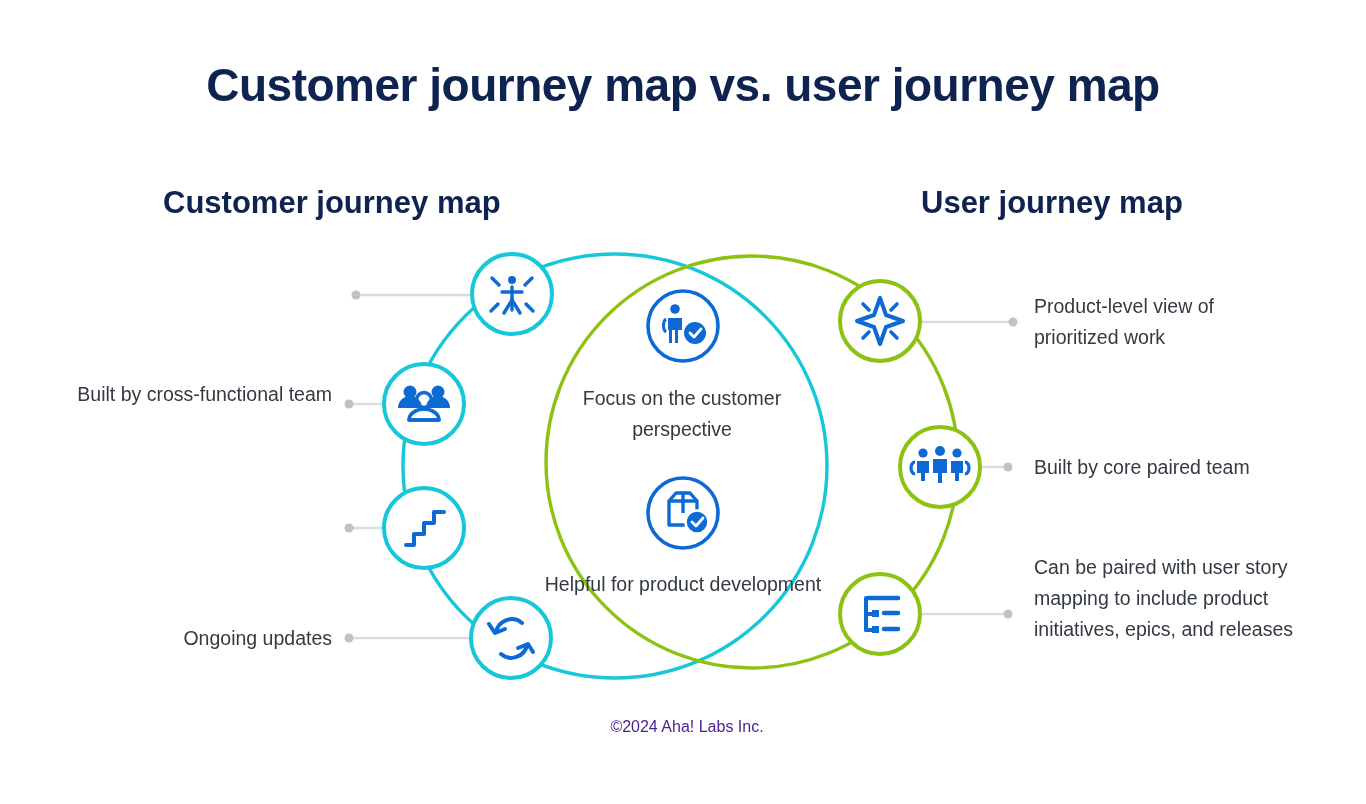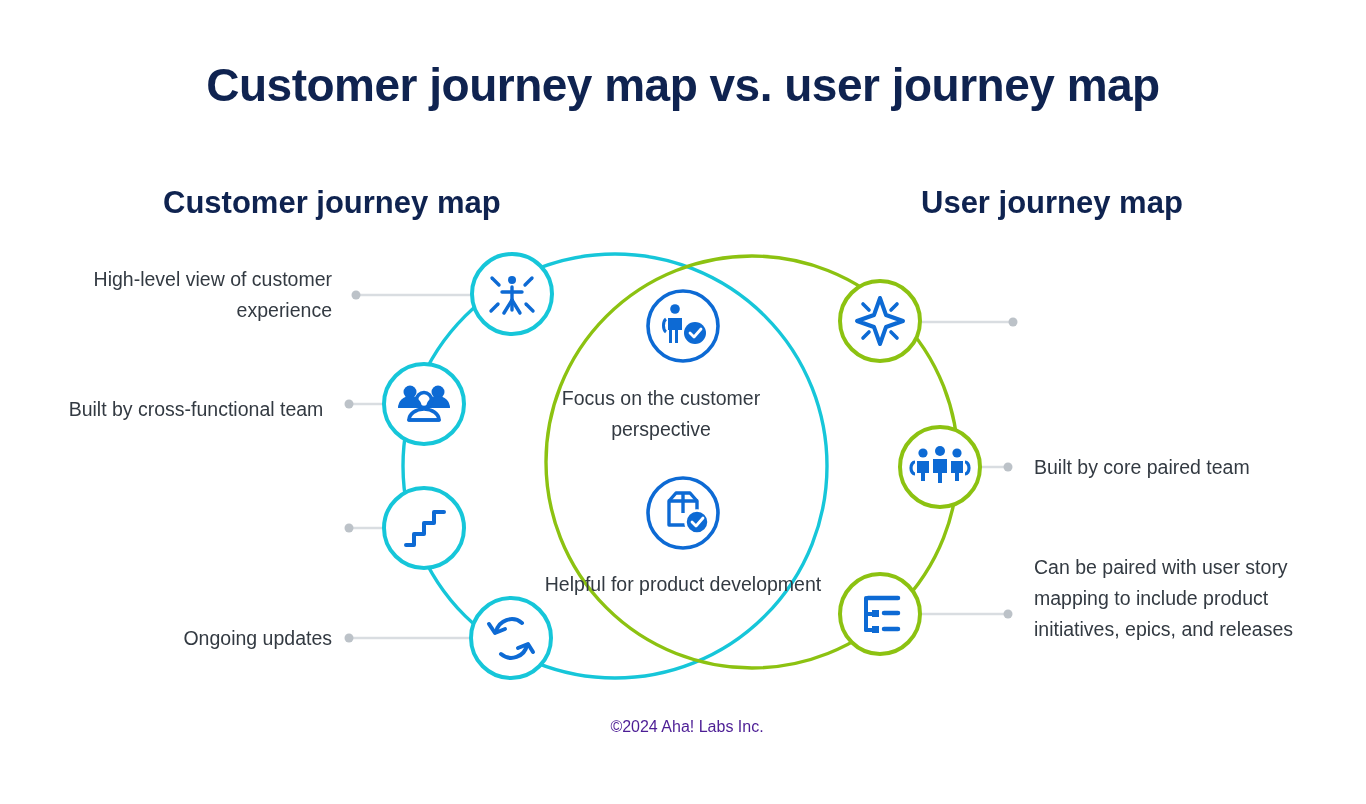--- a/index.html
+++ b/index.html
@@ -204,25 +204,25 @@
     <g>
       <circle cx="683" cy="513" r="35" fill="#ffffff" stroke="#0d6ad4" stroke-width="3.6"></circle>
       <path d="M669 501 h28 v24 h-28 z" fill="none" stroke="#0d6ad4" stroke-width="3.4" stroke-linejoin="round"></path>
       <path d="M669 501 l7 -8 h14 l7 8" fill="none" stroke="#0d6ad4" stroke-width="3.4" stroke-linejoin="round"></path>
       <line x1="683" y1="493" x2="683" y2="513" stroke="#0d6ad4" stroke-width="3.4"></line>
       <circle cx="697" cy="522" r="11.5" fill="#0d6ad4" stroke="#ffffff" stroke-width="2.5"></circle>
       <polyline points="692,522 696,526 703,518" fill="none" stroke="#ffffff" stroke-width="2.8" stroke-linecap="round" stroke-linejoin="round"></polyline>
     </g>
   </svg>
 
-  <div class="side-label left" style="left:60px; top:264px; width:272px;">High-level view of customer experience</div>
-  <div class="side-label left" style="left:60px; top:394px; width:272px;text-align:center;">Built by cross-functional team</div>
+  <div class="side-label left" style="left:60px; top:379px; width:272px;">Built by cross-functional team</div>
   <div class="side-label left" style="left:60px; top:623px; width:272px;">Ongoing updates</div>
 
+  <div class="side-label right" style="left:1034px; top:291px; width:260px;">Product-level view of prioritized work</div>
   <div class="side-label right" style="left:1034px; top:452px; width:280px;">Built by core paired team</div>
   <div class="side-label right" style="left:1034px; top:552px; width:262px;">Can be paired with user story mapping to include product initiatives, epics, and releases</div>
 
-  <div class="center-label" style="left:511px; top:383px;">Focus on the customer perspective</div>
+  <div class="center-label" style="left:532px; top:383px;">Focus on the customer perspective</div>
   <div class="center-label" style="left:533px; top:569px;">Helpful for product development</div>
 
   <div class="footer">©2024 Aha! Labs Inc.</div>
 
 </div>
 
 </body></html>

